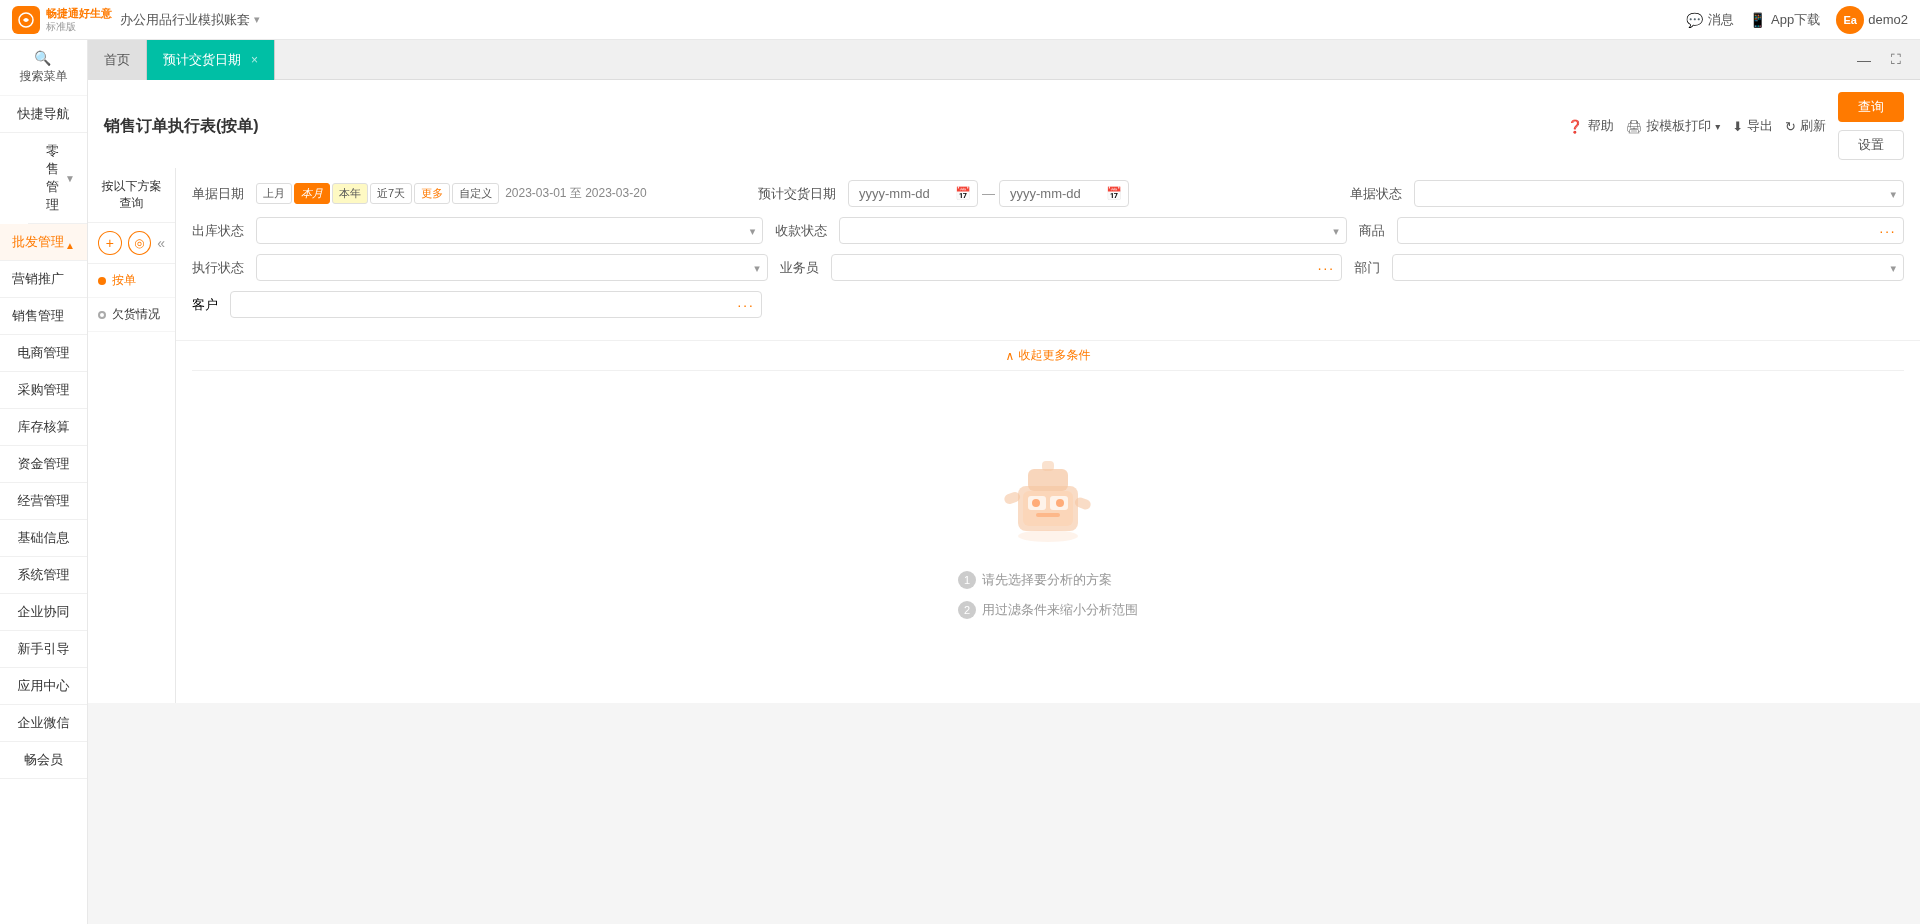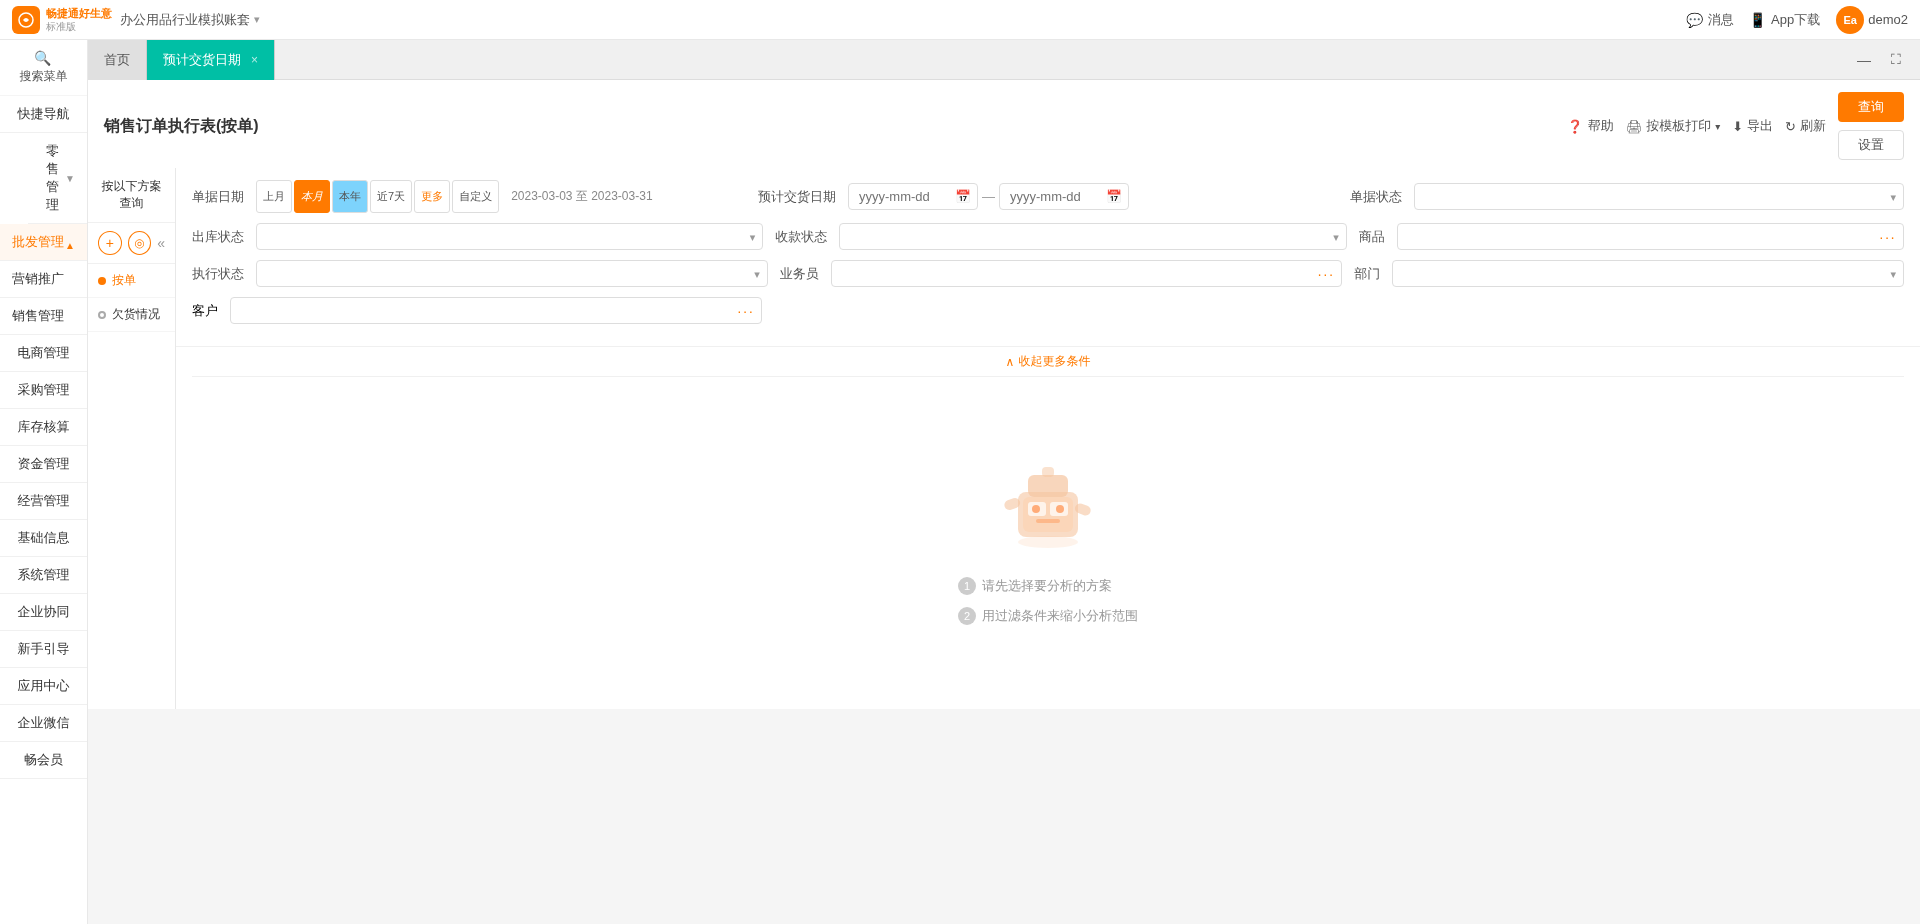--- a/index.html
+++ b/index.html
@@ -224,30 +224,30 @@
           </div>
         </div>
 
         <div style="flex:1;display:flex;flex-direction:column;">
 
           <div class="filter-body" style="padding:12px 16px;">
 
             <div style="display:grid;grid-template-columns:auto 1fr auto 1fr auto 1fr;gap:8px 12px;align-items:center;margin-bottom:10px;">
 
               <span style="font-size:13px;color:#555;white-space:nowrap;">单据日期</span>
-              <div style="display:flex;align-items:center;gap:12px;">
+              <div style="display:flex;align-items:center;gap:6px;">
                 <div style="display:flex;gap:2px;">
                   <button style="padding:2px 6px;border:1px solid #ddd;border-radius:3px;font-size:11px;cursor:pointer;background:#fff;color:#555;"><span>上月</span></button>
                   <button style="padding:2px 6px;border:1px solid #ff7a00;border-radius:3px;font-size:11px;cursor:pointer;background:#ff7a00;color:#fff;font-style:italic;"><span>本月</span></button>
-                  <button style="padding:8px 6px;border:1px solid #ddd;border-radius:3px;font-size:11px;cursor:pointer;background:#7dd3fc;color:#555;"><span>本年</span></button>
+                  <button style="padding:2px 6px;border:1px solid #ddd;border-radius:3px;font-size:11px;cursor:pointer;background:#fef9c3;color:#555;"><span>本年</span></button>
                   <button style="padding:2px 6px;border:1px solid #ddd;border-radius:3px;font-size:11px;cursor:pointer;background:#fff;color:#555;"><span>近7天</span></button>
                   <button style="padding:2px 6px;border:1px solid #ddd;border-radius:3px;font-size:11px;cursor:pointer;background:#fff;color:#ff7a00;"><span>更多</span></button>
                   <button style="padding:2px 6px;border:1px solid #ddd;border-radius:3px;font-size:11px;cursor:pointer;background:#fff;color:#555;"><span>自定义</span></button>
                 </div>
-                <span style="font-size:12px;color:#888;">2023-03-03 至 2023-03-31</span>
+                <span style="font-size:12px;color:#888;">2023-03-01 至 2023-03-20</span>
               </div>
 
               <span style="font-size:13px;color:#555;white-space:nowrap;">预计交货日期</span>
               <div style="display:flex;align-items:center;gap:4px;">
                 <div style="position:relative;display:flex;align-items:center;">
                   <input type="text" placeholder="yyyy-mm-dd" style="border: 1px solid rgb(221, 221, 221); border-radius: 4px; padding: 5px 28px 5px 10px; font-size: 13px; color: rgb(153, 153, 153); width: 130px; outline: none;">
                   <span style="position:absolute;right:6px;color:#ff7a00;font-size:13px;cursor:pointer;">📅</span>
                 </div>
                 <span style="color:#999;">—</span>
                 <div style="position:relative;display:flex;align-items:center;">

